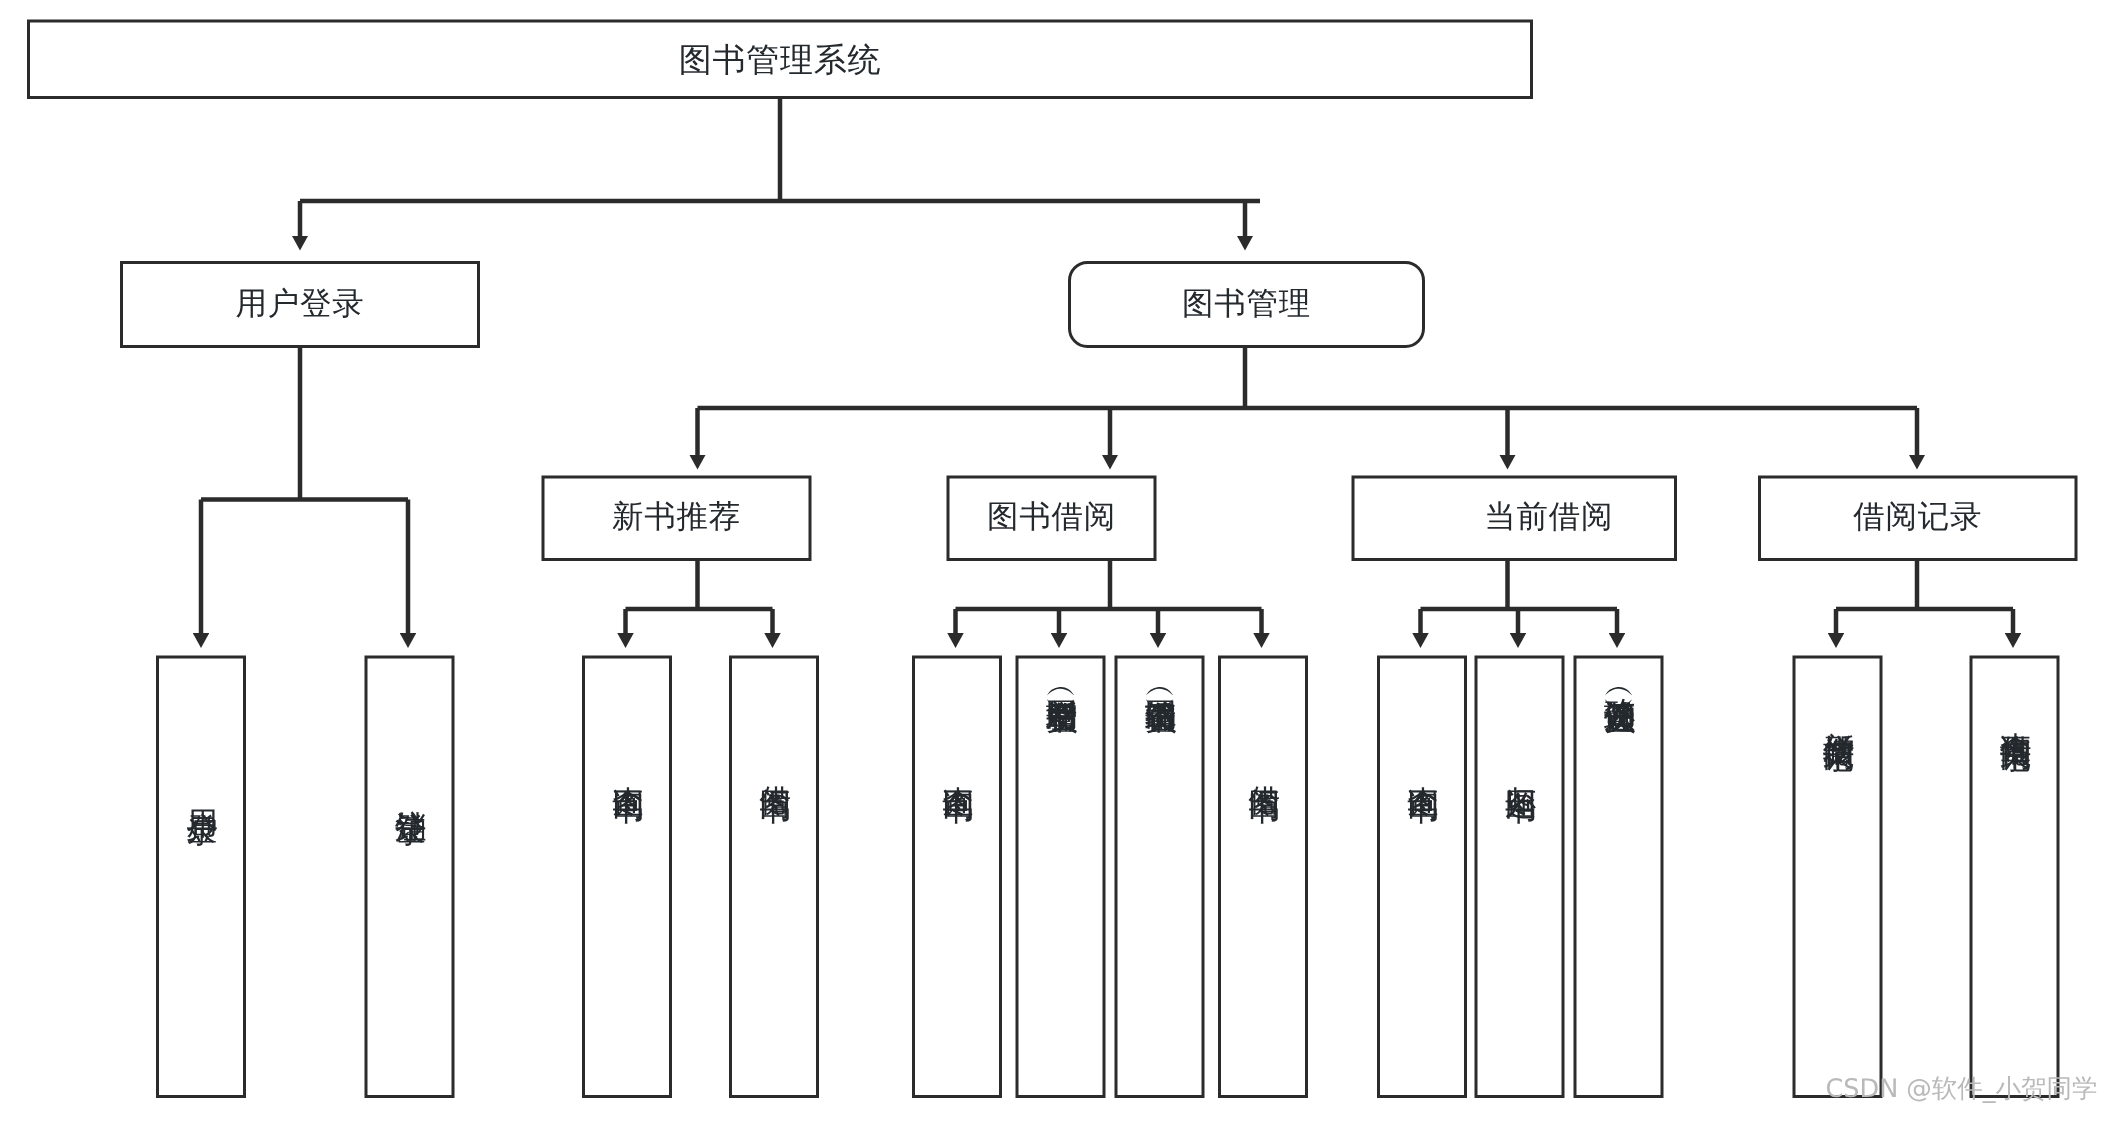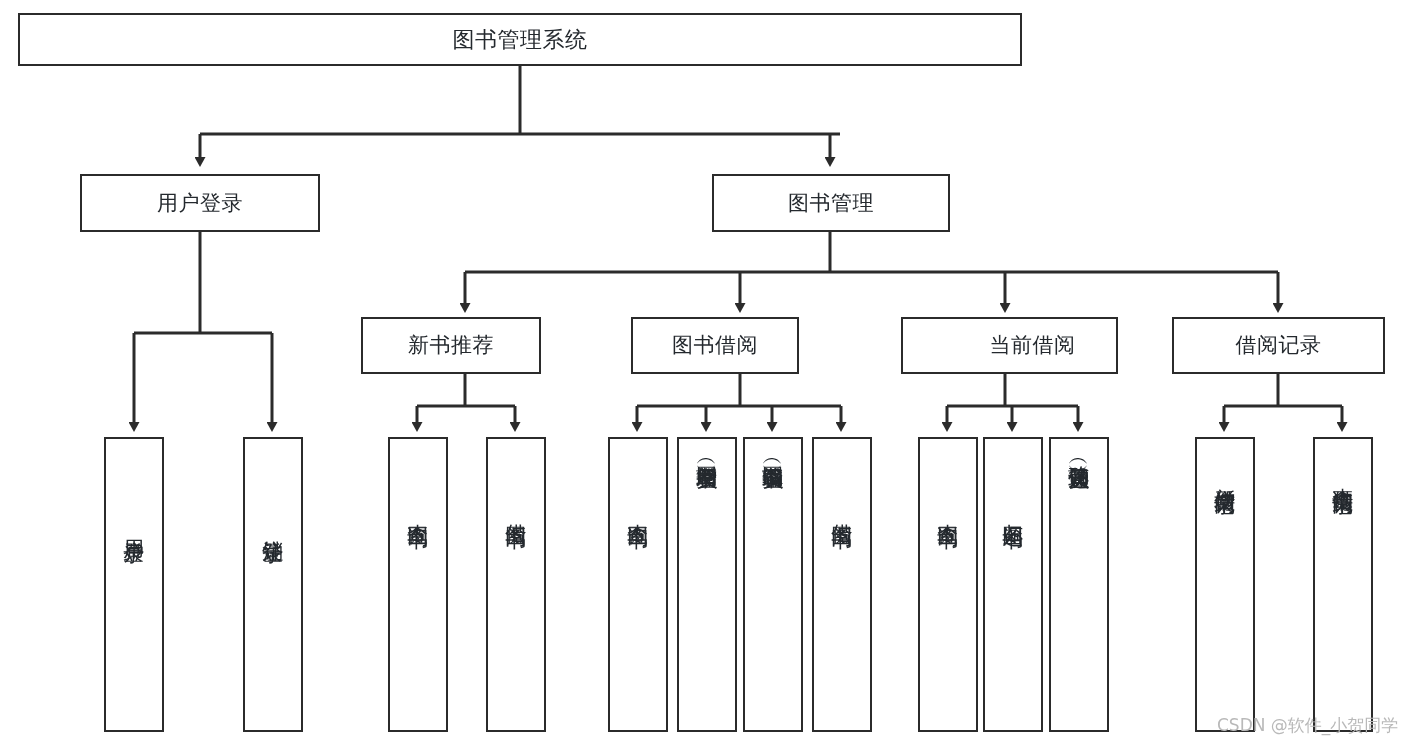--- a/index.html
+++ b/index.html
@@ -146,28 +146,28 @@
     </g>
   </svg>
 
   <div class="node h root" style="left:18px; top:13px; width:1004px; height:53px;justify-content:center;">
     <span class="label">图书管理系统</span>
   </div>
 
   <div class="node h" style="left:80px; top:174px; width:240px; height:58px;">
     <span class="label">用户登录</span>
   </div>
-  <div class="node h" style="left:712px; top:174px; width:238px; height:58px;">
+  <div class="node h" style="left:712px; top:174px; width:238px; height:58px;border-radius:13px;">
     <span class="label">图书管理</span>
   </div>
 
   <div class="node h" style="left:361px; top:317px; width:180px; height:57px;align-items:center;">
     <span class="label">新书推荐</span>
   </div>
-  <div class="node h" style="left:631px; top:317px; width:168px; height:57px;">
+  <div class="node h" style="left:631px; top:317px; width:140px; height:57px;">
     <span class="label">图书借阅</span>
   </div>
   <div class="node h" style="left:901px; top:317px; width:217px; height:57px;padding-left:46px;">
     <span class="label">当前借阅</span>
   </div>
   <div class="node h" style="left:1172px; top:317px; width:213px; height:57px;">
     <span class="label">借阅记录</span>
   </div>
 
   <div class="node v mid2" style="left:104px; top:437px; width:60px; height:295px;">

